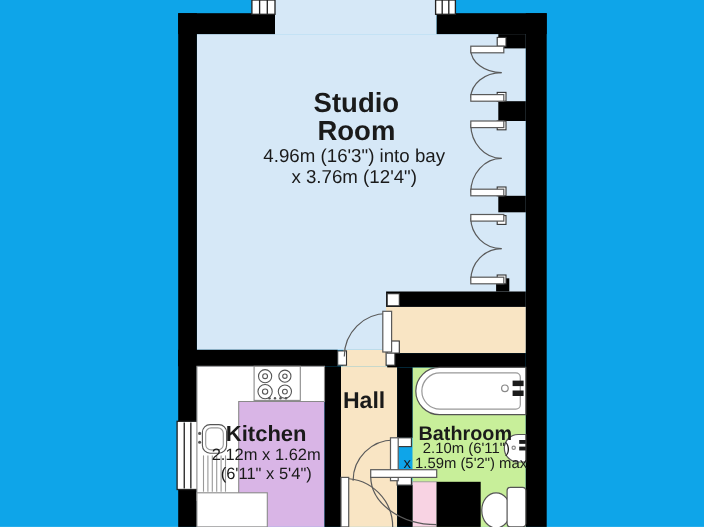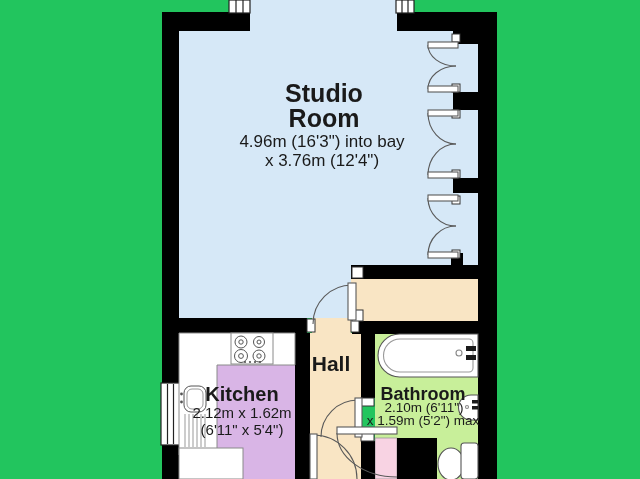--- a/index.html
+++ b/index.html
@@ -1,16 +1,16 @@
 <!DOCTYPE html>
 <html><head>
 <meta charset="utf-8">
 <style>
   html,body{margin:0;padding:0;background:#ffffff;}
-  .stage{position:relative;width:640px;height:479px;background:#22c55e;overflow:hidden;
+  .stage{position:relative;width:640px;height:479px;background:#0ea5e9;overflow:hidden;
          font-family:"Liberation Sans",sans-serif;}
   svg{display:block;}
   text{font-family:"Liberation Sans",sans-serif;}
   .room-name{font-weight:700;}
 </style>
 </head>
 <body>
 
 <div class="stage">
 <svg width="640" height="479" viewBox="0 0 640 479">

